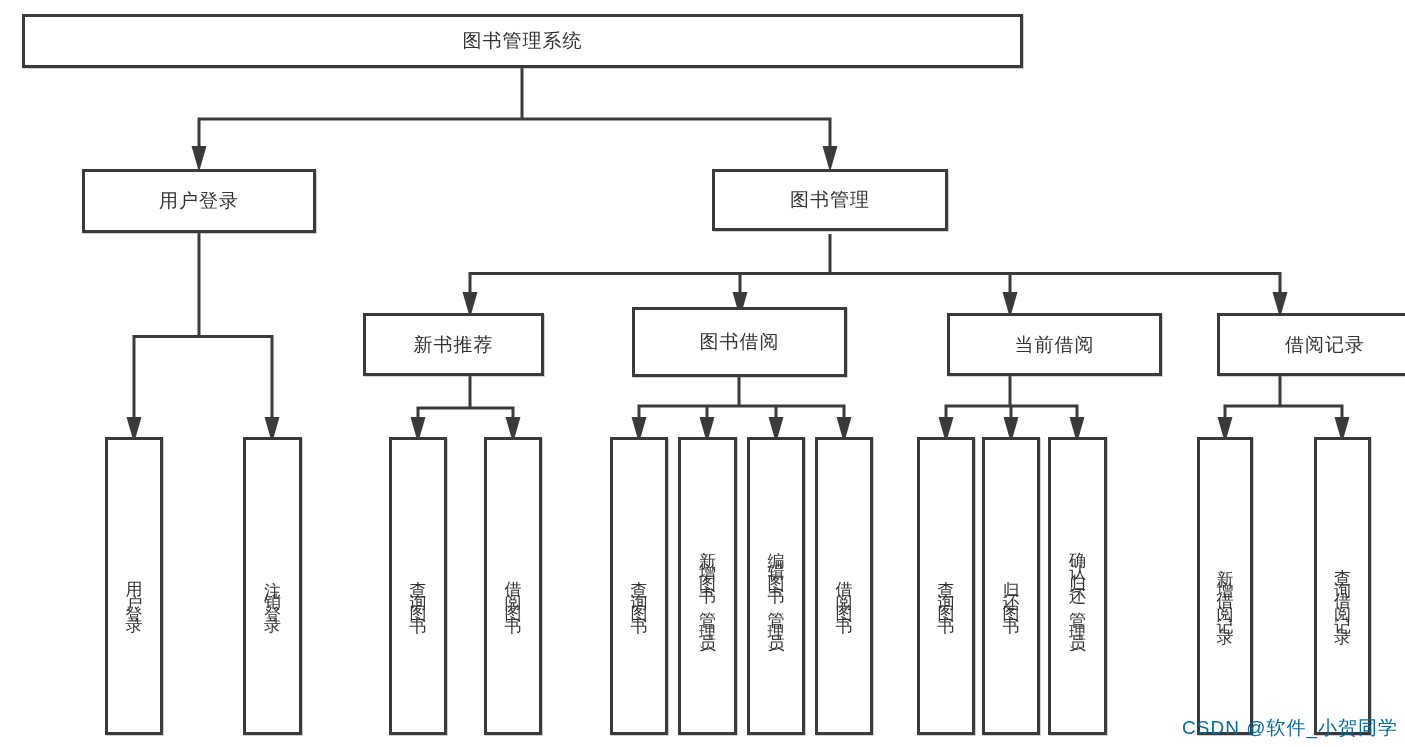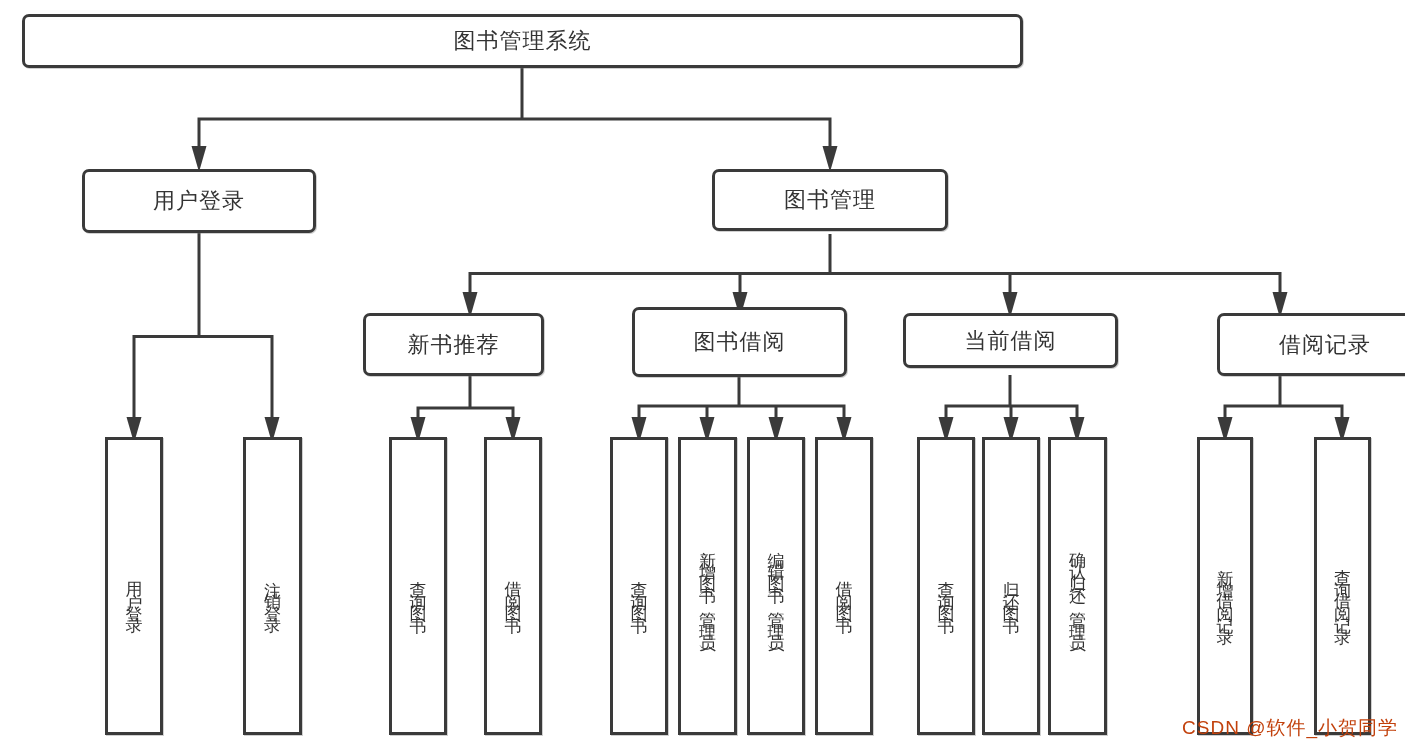--- a/index.html
+++ b/index.html
@@ -19,36 +19,36 @@
     pointer-events: none;
   }
   .node {
     position: absolute;
     background: #ffffff;
     border: 3px solid #3a3a3a;
     display: flex; align-items: center; justify-content: center;
     color: #333333;
     box-shadow: 1px 1px 0 rgba(120,120,120,0.35);
   }
-  .node.h { font-size: 22px; letter-spacing: 1px; border-radius: 7px; }
+  .node.h { font-size: 19px; letter-spacing: 1px; }
   .node.v { }
   .vtext {
     writing-mode: vertical-rl;
     text-orientation: mixed;
     font-size: 17px;
     letter-spacing: 12px;
     padding-top: 12px;
     line-height: 1;
     white-space: nowrap;
   }
   .watermark {
     position: absolute;
     right: 7px; bottom: 6px;
     font-size: 19px;
-    color: #c2410c;
+    color: #0369a1;
     letter-spacing: 1px;
     background: transparent;
   }
 </style>
 </head>
 <body>
 
 <div class="canvas">
 
   <svg class="connectors" viewBox="0 0 1405 747" xmlns="http://www.w3.org/2000/svg">
@@ -91,21 +91,21 @@
     </g>
   </svg>
 
   <div class="node h" style="left:22px; top:14px; width:1001px; height:54px;">图书管理系统</div>
 
   <div class="node h" style="left:82px; top:169px; width:234px; height:64px;">用户登录</div>
   <div class="node h" style="left:712px; top:169px; width:236px; height:62px;">图书管理</div>
 
   <div class="node h" style="left:363px; top:313px; width:181px; height:63px;">新书推荐</div>
   <div class="node h" style="left:632px; top:307px; width:215px; height:70px;">图书借阅</div>
-  <div class="node h" style="left:903px; top:313px; width:215px; height:55px;">当前借阅</div>
+  <div class="node h" style="left:947px; top:313px; width:215px; height:63px;">当前借阅</div>
   <div class="node h" style="left:1172px; top:313px; width:216px; height:63px;margin-left:45px;">借阅记录</div>
 
   <div class="node v" style="left:105px; top:437px; width:58px; height:298px;">
     <span class="vtext">用户登录</span>
   </div>
   <div class="node v" style="left:243px; top:437px; width:59px; height:298px;">
     <span class="vtext">注销登录</span>
   </div>
   <div class="node v" style="left:389px; top:437px; width:58px; height:298px;">
     <span class="vtext">查询图书</span>

